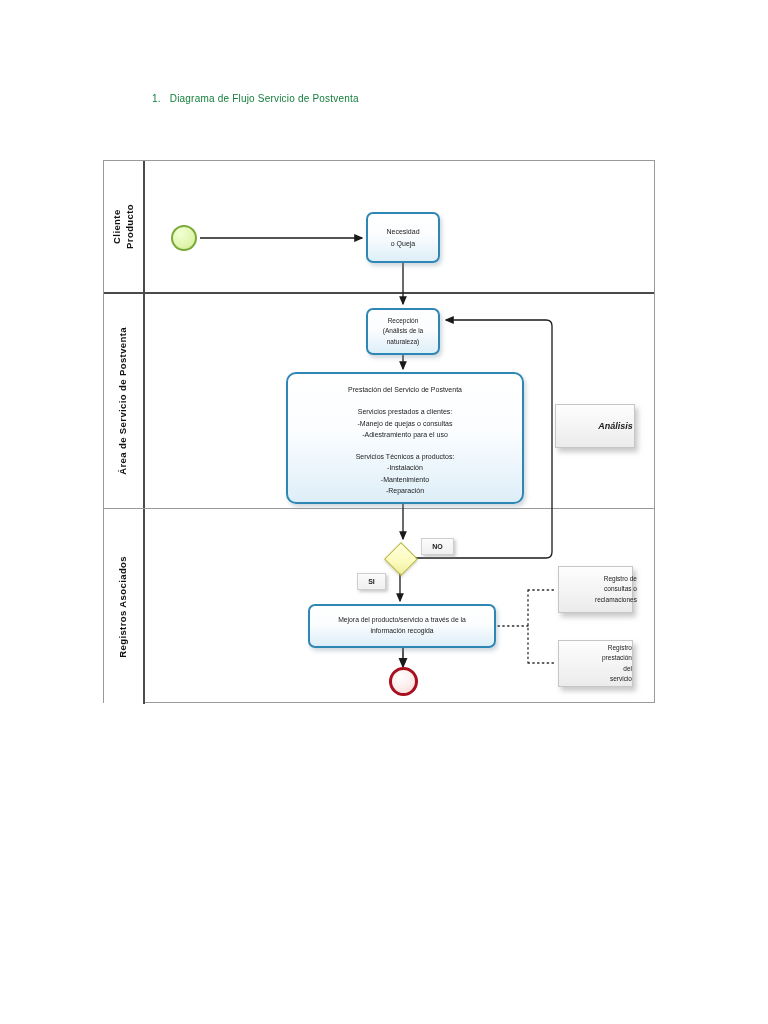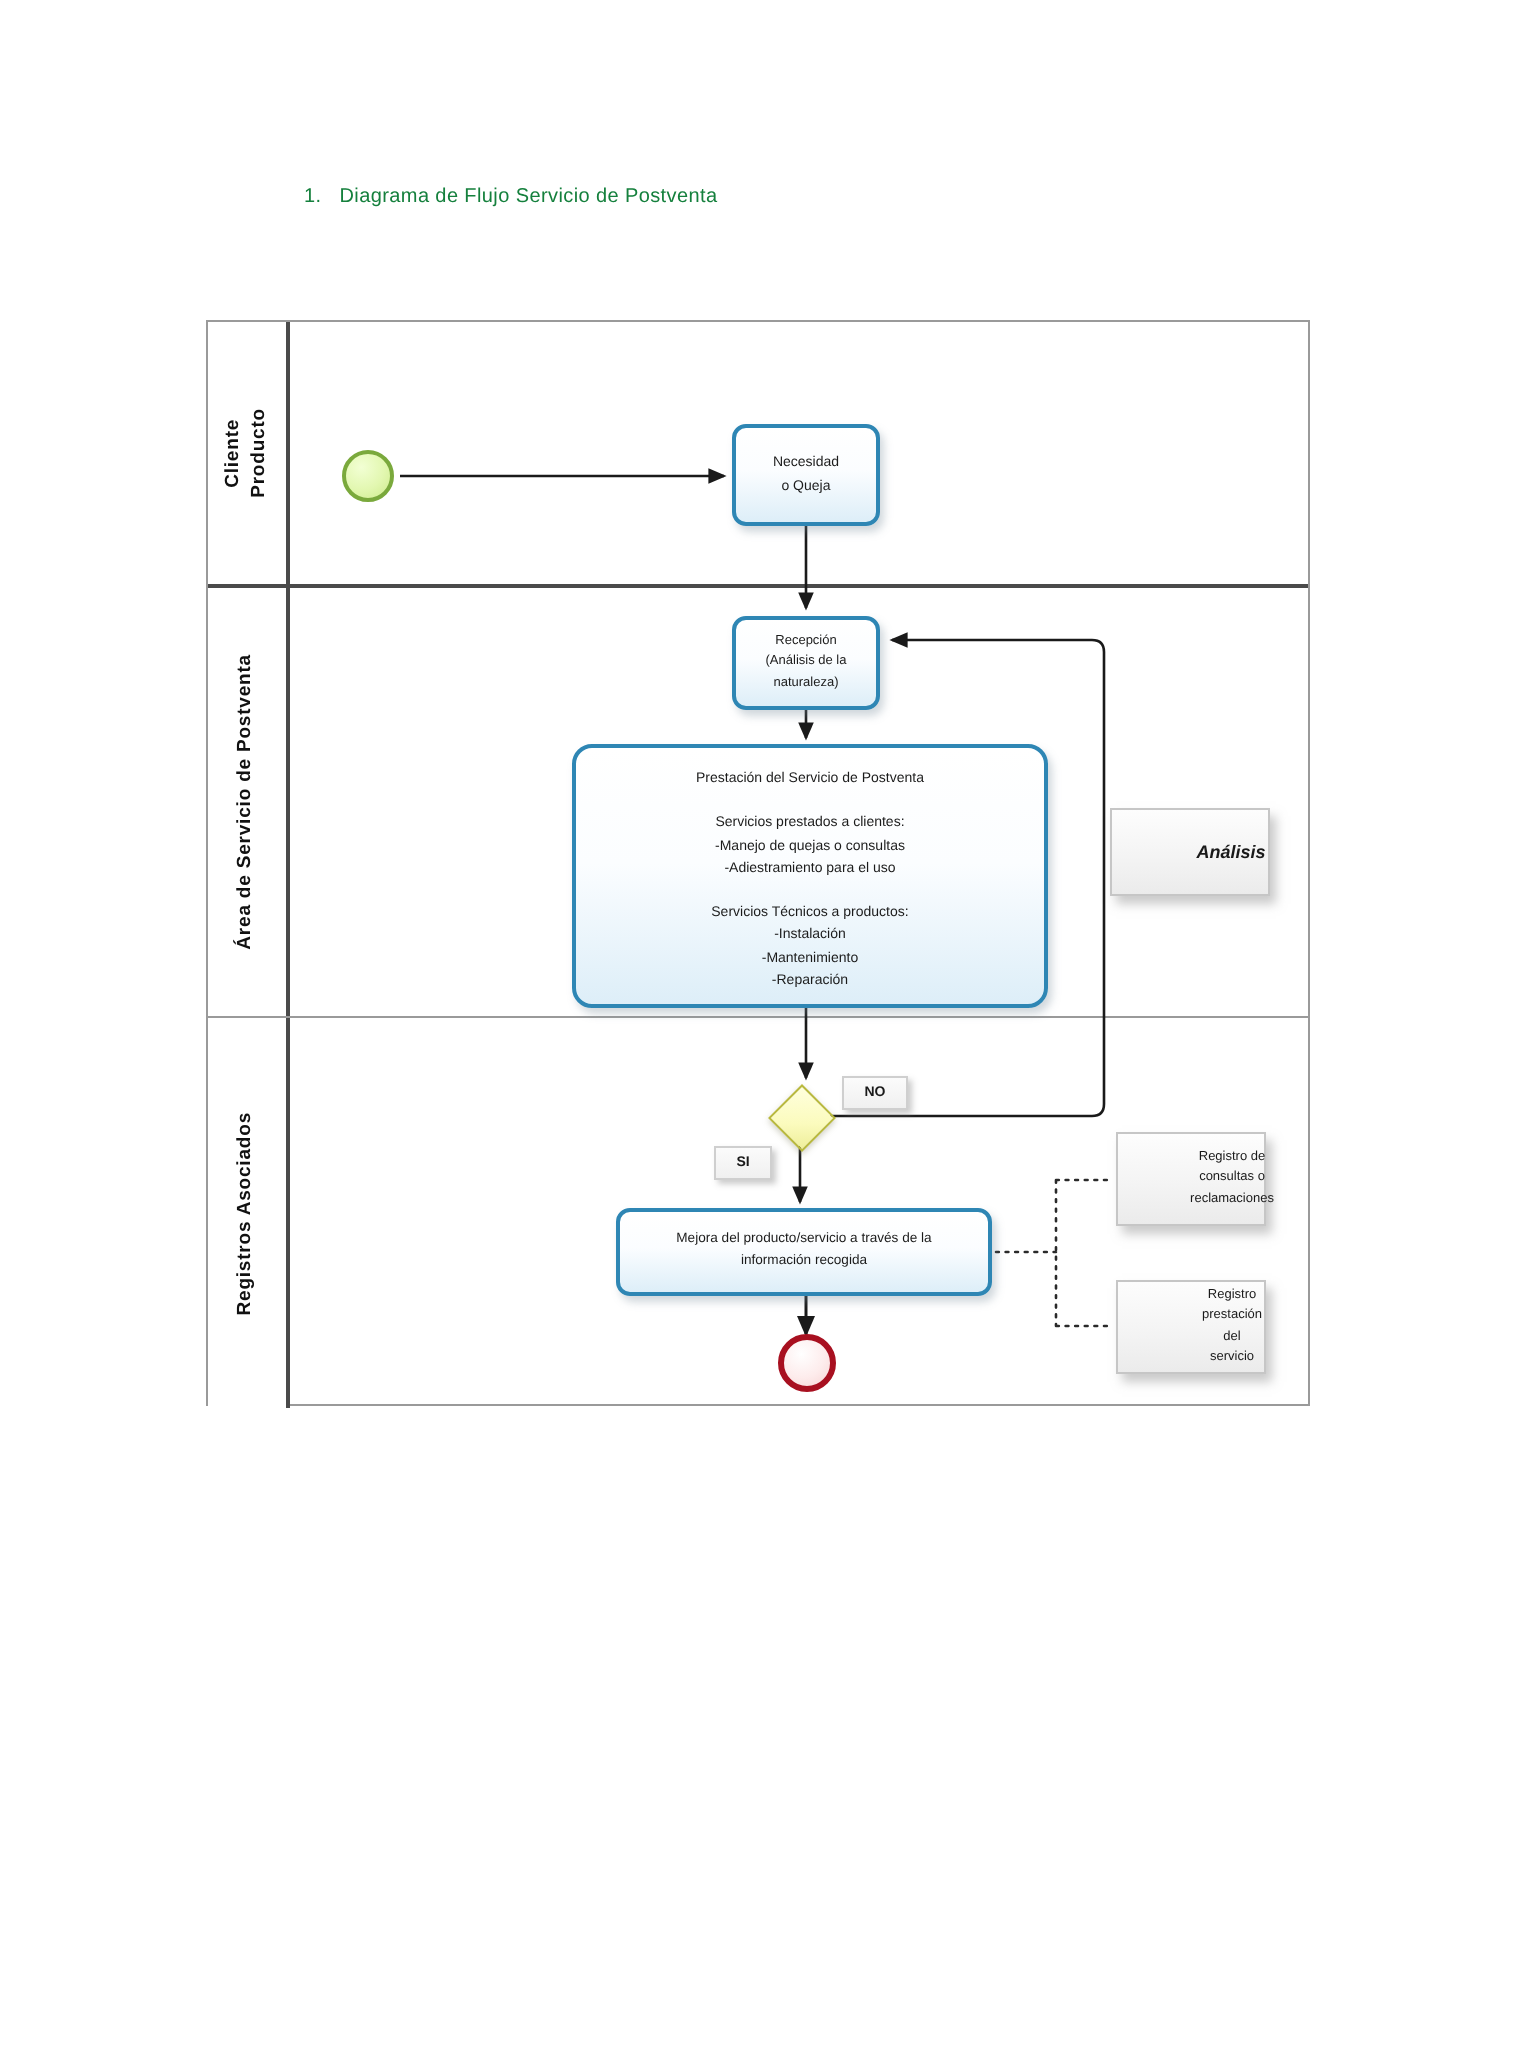--- a/index.html
+++ b/index.html
@@ -146,21 +146,21 @@
   #label-si { left: 357px; top: 573px; width: 29px; height: 17px; }
 
   
   .data-box {
     background: linear-gradient(to bottom, #fdfdfd 0%, #f4f4f4 55%, #ebebeb 100%);
     border: 1px solid #c6c6c6;
     box-shadow: 3px 4px 5px rgba(150,150,150,0.5);
     display: flex;
     align-items: center;
     justify-content: center;
-    text-align: center;
+    text-align: right;
     color: #1a1a1a;
     padding-left: 41px;
   }
   .data-box .txt { white-space: pre-line; }
 
   #box-analisis {
     left: 555px; top: 404px; width: 80px; height: 44px;
     font-size: 9px; font-weight: bold; font-style: italic;
   }
   #box-registro-consultas {

